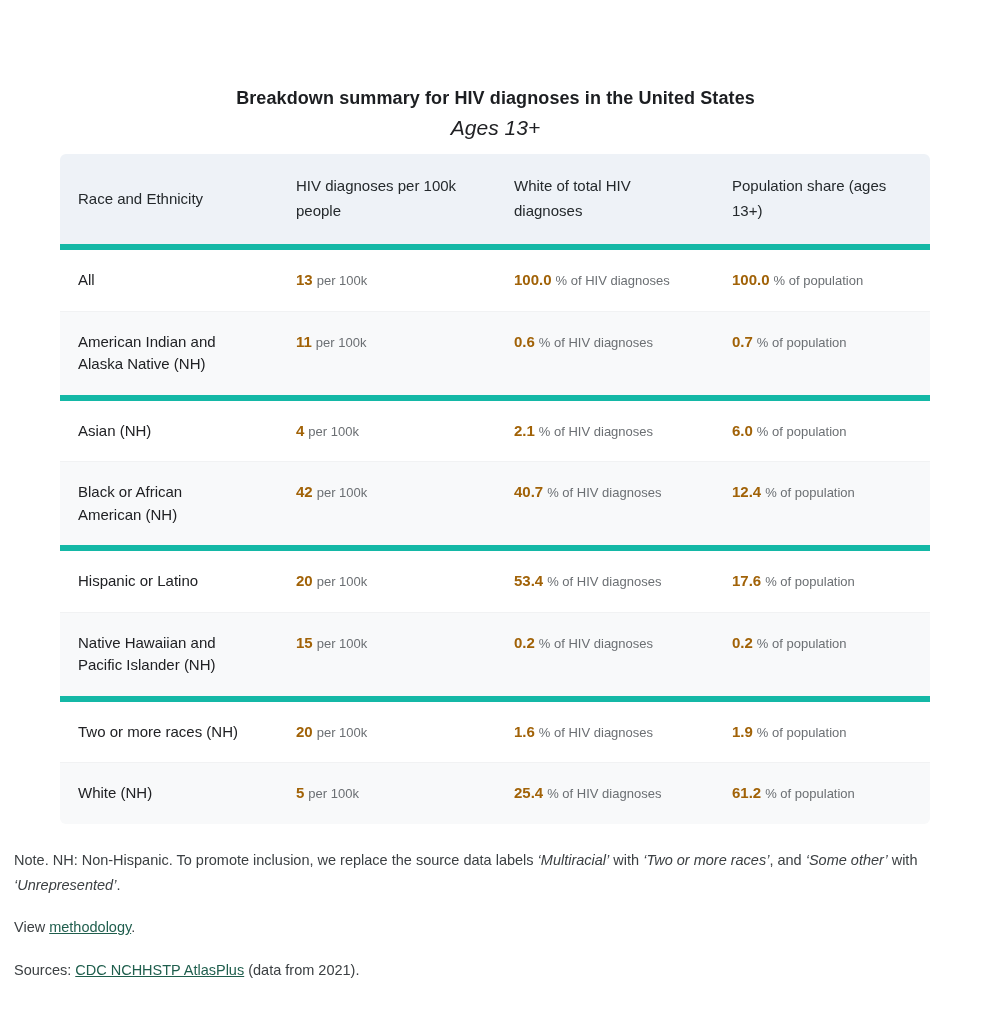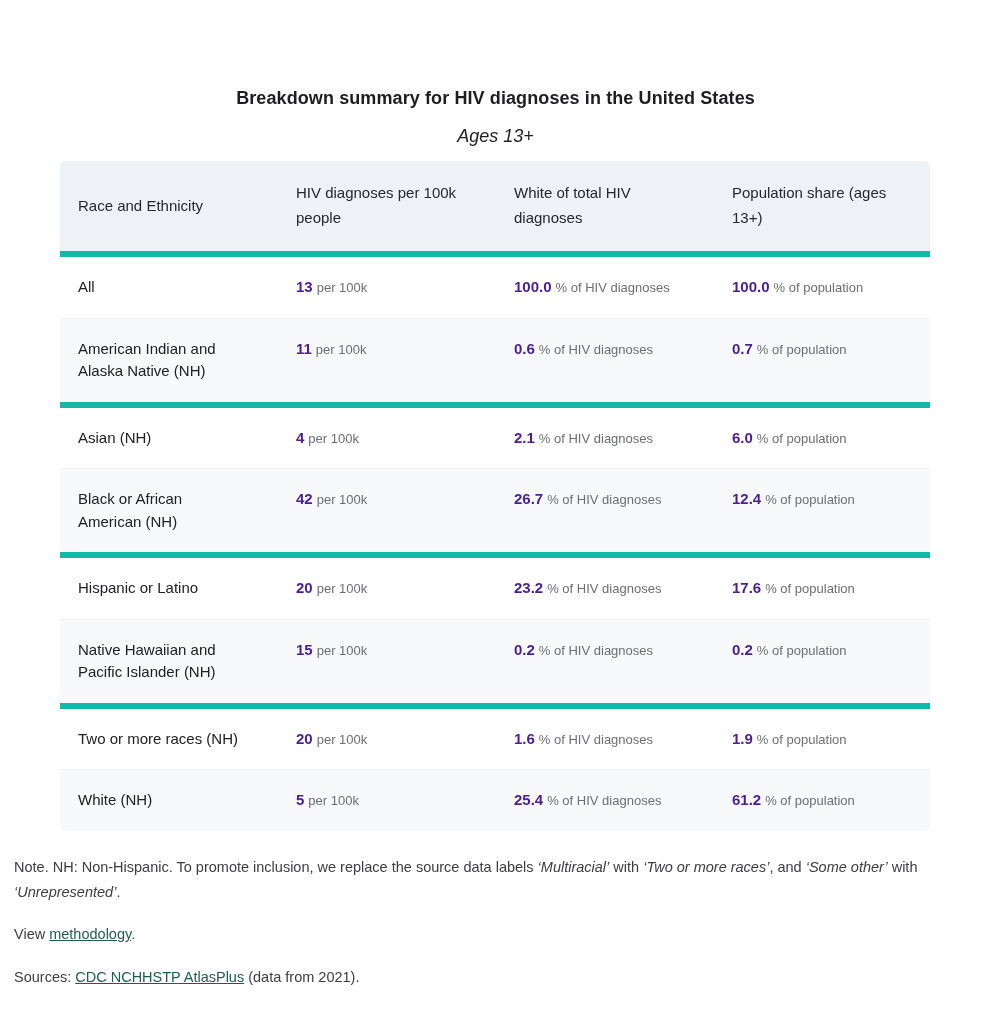--- a/index.html
+++ b/index.html
@@ -16,22 +16,22 @@
   body{
     width:991px;height:1024px;overflow:hidden;position:relative;
     font-family:"Liberation Sans","DejaVu Sans",sans-serif;
     color:var(--text-dark);
   }
   .page-title{
     margin-top:88px;text-align:center;
     font-size:18px;font-weight:700;color:#1c1e21;letter-spacing:.1px;
   }
   .page-subtitle{
-    margin-top:17px;text-align:center;
-    font-size:18px;font-style:italic;color:#202124;
+    margin-top:7px;text-align:center;
+    font-size:21px;font-style:italic;color:#202124;
   }
   .data-table{
     width:870px;margin:14px 0 0 60px;
     border-radius:6px;overflow:hidden;
     font-size:15px;
   }
   .t-row{display:flex;width:100%;}
   .t-head{
     background:var(--header-bg);
     min-height:90px;
@@ -39,21 +39,21 @@
   .t-head .cell{color:#24292c;line-height:1.65;}
   .cell{
     width:218px;flex:0 0 218px;
     padding:19px 34px 19px 18px;
     display:flex;align-items:center;
     line-height:1.5;
   }
   .t-body .t-row{background:#ffffff;border-top:6px solid #14b8a6;min-height:60px;}
   .t-body .t-row.striped{background:var(--stripe-bg);border-top:1px solid #f1f2f3;}
   .race-cell{color:#202124;}
-  .value{font-weight:700;color:#4c1d95;font-size:15px;white-space:nowrap;}
+  .value{font-weight:700;color:#a16207;font-size:15px;white-space:nowrap;}
   .suffix{font-weight:400;color:var(--text-gray);font-size:13px;margin-left:4px;white-space:nowrap;}
   .metric{display:flex;align-items:baseline;}
   .notes{
     margin:24px 16px 0 14px;
     font-size:14.5px;color:#3c4043;line-height:1.75;
   }
   .notes p{margin-bottom:17px;}
   .notes a{color:var(--link-green);text-decoration:underline;cursor:pointer;}
   .notes .it{font-style:italic;}
   .site-footer{margin-top:46px;text-align:center;}
@@ -128,37 +128,37 @@
     </div>
   </div>
 
   <div class="t-row striped">
     <div class="cell race-cell">Black or African American (NH)</div>
     <div class="cell metric">
       <span class="value">42</span>
       <span class="suffix">per 100k</span>
     </div>
     <div class="cell metric">
-      <span class="value">26.7</span>
+      <span class="value">40.7</span>
       <span class="suffix">% of HIV diagnoses</span>
     </div>
     <div class="cell metric">
       <span class="value">12.4</span>
       <span class="suffix">% of population</span>
     </div>
   </div>
 
   <div class="t-row">
     <div class="cell race-cell">Hispanic or Latino</div>
     <div class="cell metric">
       <span class="value">20</span>
       <span class="suffix">per 100k</span>
     </div>
     <div class="cell metric">
-      <span class="value">23.2</span>
+      <span class="value">53.4</span>
       <span class="suffix">% of HIV diagnoses</span>
     </div>
     <div class="cell metric">
       <span class="value">17.6</span>
       <span class="suffix">% of population</span>
     </div>
   </div>
 
   <div class="t-row striped">
     <div class="cell race-cell">Native Hawaiian and Pacific Islander (NH)</div>

